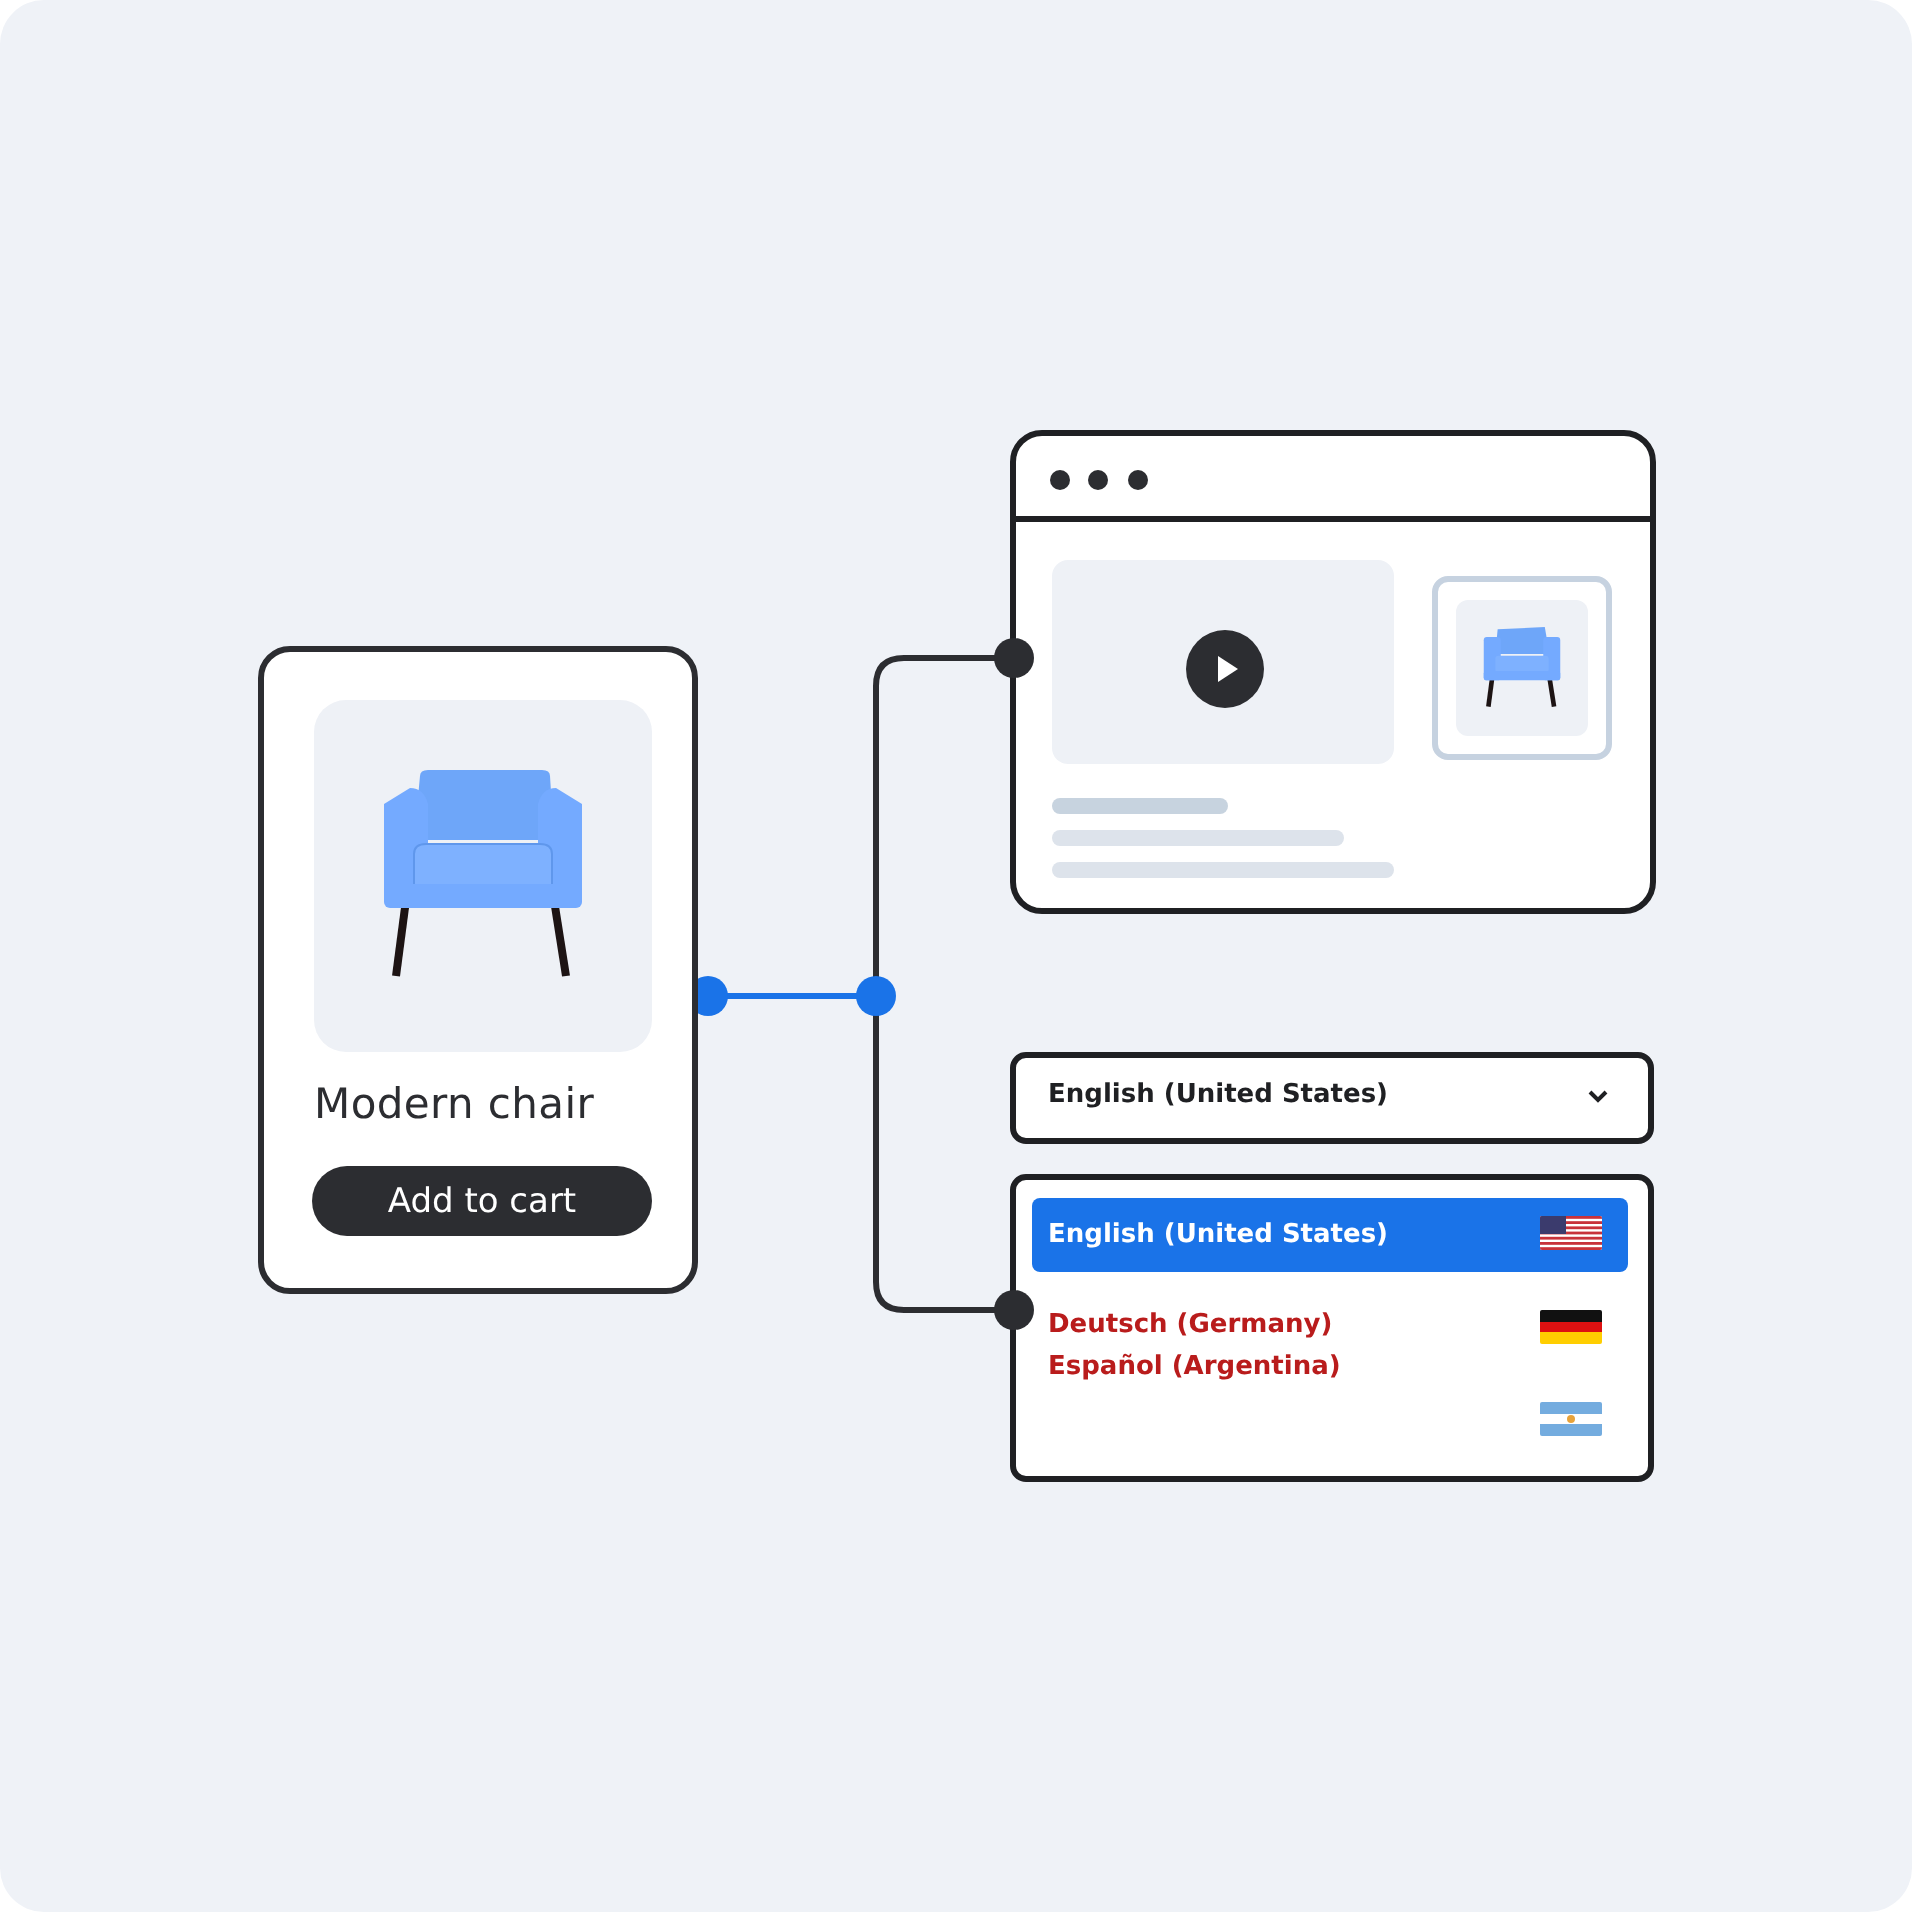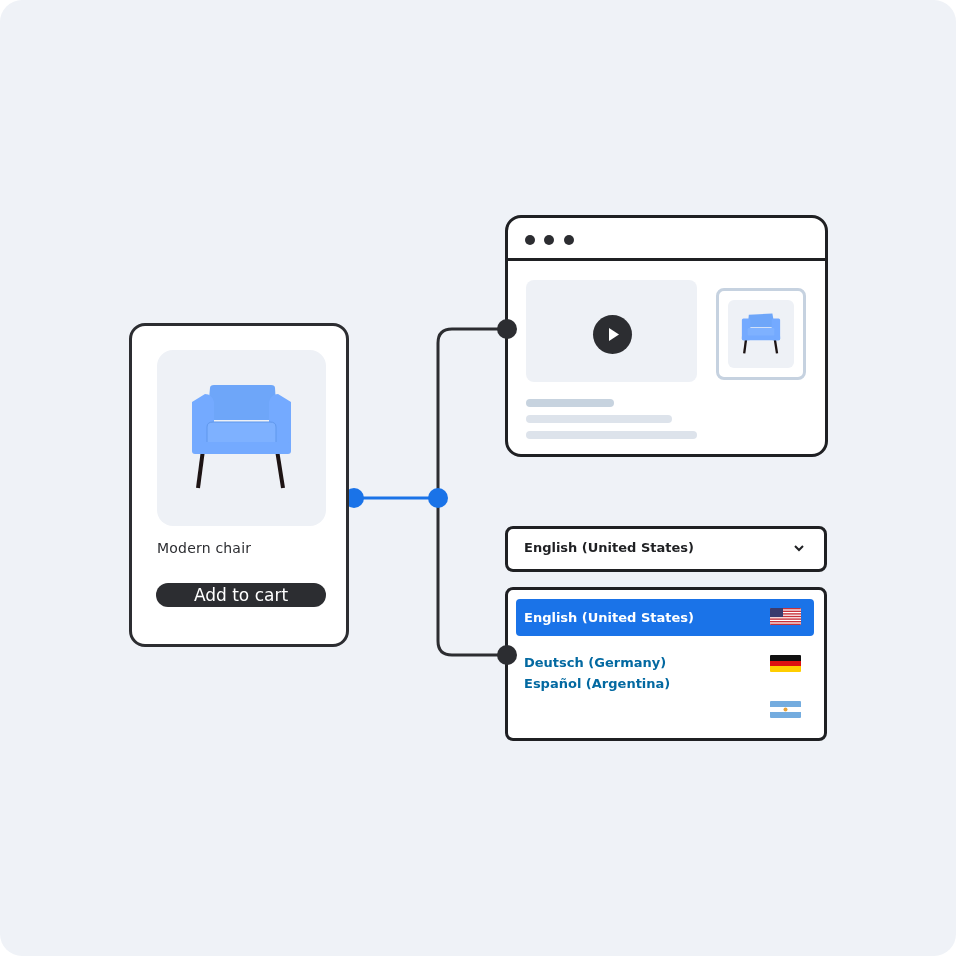--- a/index.html
+++ b/index.html
@@ -2,37 +2,37 @@
 <html><head>
 <meta charset="utf-8">
 <style>
   html,body{margin:0;padding:0;background:#fff;}
   body{width:956px;height:956px;position:relative;overflow:hidden;font-family:"DejaVu Sans","Liberation Sans",sans-serif;}
   .canvas{position:absolute;left:0;top:0;width:956px;height:956px;background:#eff2f7;border-radius:22px;}
   .abs{position:absolute;}
   
   .card{left:129px;top:323px;width:220px;height:324px;background:#fff;border:3px solid #2c2d31;border-radius:16px;box-sizing:border-box;}
   .img-box{left:157px;top:350px;width:169px;height:176px;background:#eef1f6;border-radius:16px;}
-  .title{left:157px;top:540px;font-size:14px;color:#2c2d31;letter-spacing:0.2px;}
-  .btn{left:156px;top:583px;width:170px;height:24px;background:#2c2d31;border-radius:20px;color:#fff;font-size:17px;display:flex;align-items:center;justify-content:center;}
+  .title{left:157px;top:540px;font-size:21px;color:#2c2d31;letter-spacing:0.2px;}
+  .btn{left:156px;top:583px;width:170px;height:35px;background:#2c2d31;border-radius:20px;color:#fff;font-size:17px;display:flex;align-items:center;justify-content:center;}
   
   .browser{left:505px;top:215px;width:323px;height:242px;background:#fff;border:3px solid #1f2023;border-radius:16px;box-sizing:border-box;}
   .bar-line{left:505px;top:258px;width:323px;height:3px;background:#1f2023;}
   .dot{width:10px;height:10px;border-radius:50%;background:#2c2d31;}
   .video{left:526px;top:280px;width:171px;height:102px;background:#eef1f6;border-radius:8px;}
   .play{left:593px;top:315px;width:39px;height:39px;border-radius:50%;background:#2c2d31;}
   .thumb-frame{left:716px;top:288px;width:90px;height:92px;border:3px solid #c6d2e0;border-radius:8px;box-sizing:border-box;background:#fff;}
   .thumb{left:728px;top:300px;width:66px;height:68px;background:#eef1f6;border-radius:6px;}
   .sk{height:8px;border-radius:4px;background:#dde3eb;}
   
   .select{left:505px;top:526px;width:322px;height:46px;background:#fff;border:3px solid #1f2023;border-radius:8px;box-sizing:border-box;}
   .sel-text{left:524px;top:540px;font-size:13px;color:#1f2023;font-weight:bold;}
   .menu{left:505px;top:587px;width:322px;height:154px;background:#fff;border:3px solid #1f2023;border-radius:8px;box-sizing:border-box;}
   .opt-active{left:516px;top:599px;width:298px;height:37px;background:#1a73e8;border-radius:4px;}
-  .opt-text{font-size:13px;font-weight:bold;color:#0369a1;}
+  .opt-text{font-size:13px;font-weight:bold;color:#b91c1c;}
   .flag{width:31px;height:17px;overflow:hidden;border-radius:1px;}
 </style>
 </head>
 <body>
 
 <div class="canvas"></div>
 
 <svg class="abs" style="left:0;top:0" width="956" height="956">
   <path d="M507 329 L452 329 Q438 329 438 343 L438 641 Q438 655 452 655 L507 655" fill="none" stroke="#2c2d31" stroke-width="3"></path>
   <line x1="354" y1="498" x2="438" y2="498" stroke="#1a73e8" stroke-width="3"></line>

